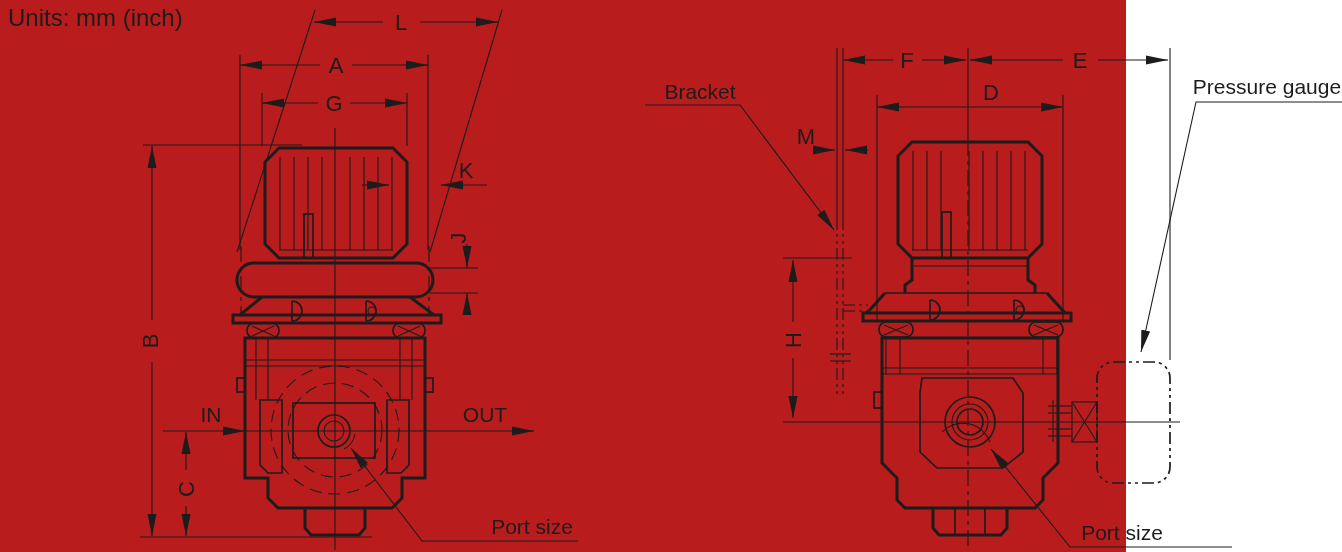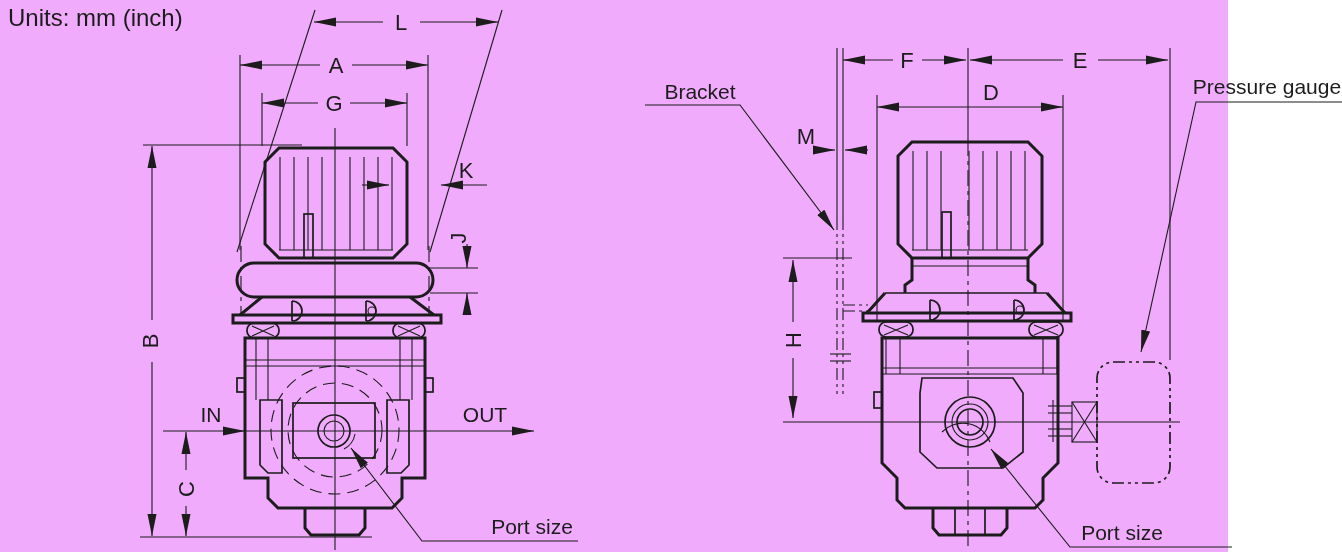--- a/index.html
+++ b/index.html
@@ -1,16 +1,16 @@
 <!DOCTYPE html>
 <html><head>
 <meta charset="utf-8">
 <style>
   html,body{margin:0;padding:0;background:#ffffff;}
-  #stage{width:1228px;height:552px;position:relative;background:#f0abfc;}
+  #stage{width:1126px;height:552px;position:relative;background:#b91c1c;}
   svg{display:block;}
   svg text{font-family:"Liberation Sans", sans-serif;font-size:22px;fill:#1c1c1c;}
   svg text.t24{font-size:24px;}
   svg text.t21{font-size:21px;}
   .s3{stroke:#1c1c1c;stroke-width:3;fill:none;stroke-linejoin:miter;}
   .s2{stroke:#1c1c1c;stroke-width:1.7;fill:none;}
   .s1{stroke:#1c1c1c;stroke-width:1.1;fill:none;}
   .dsh{stroke-dasharray:12 7;}
   .phn{stroke-dasharray:12 4 3 4 3 4;}
   .cln{stroke-dasharray:16 5 4 5;}

